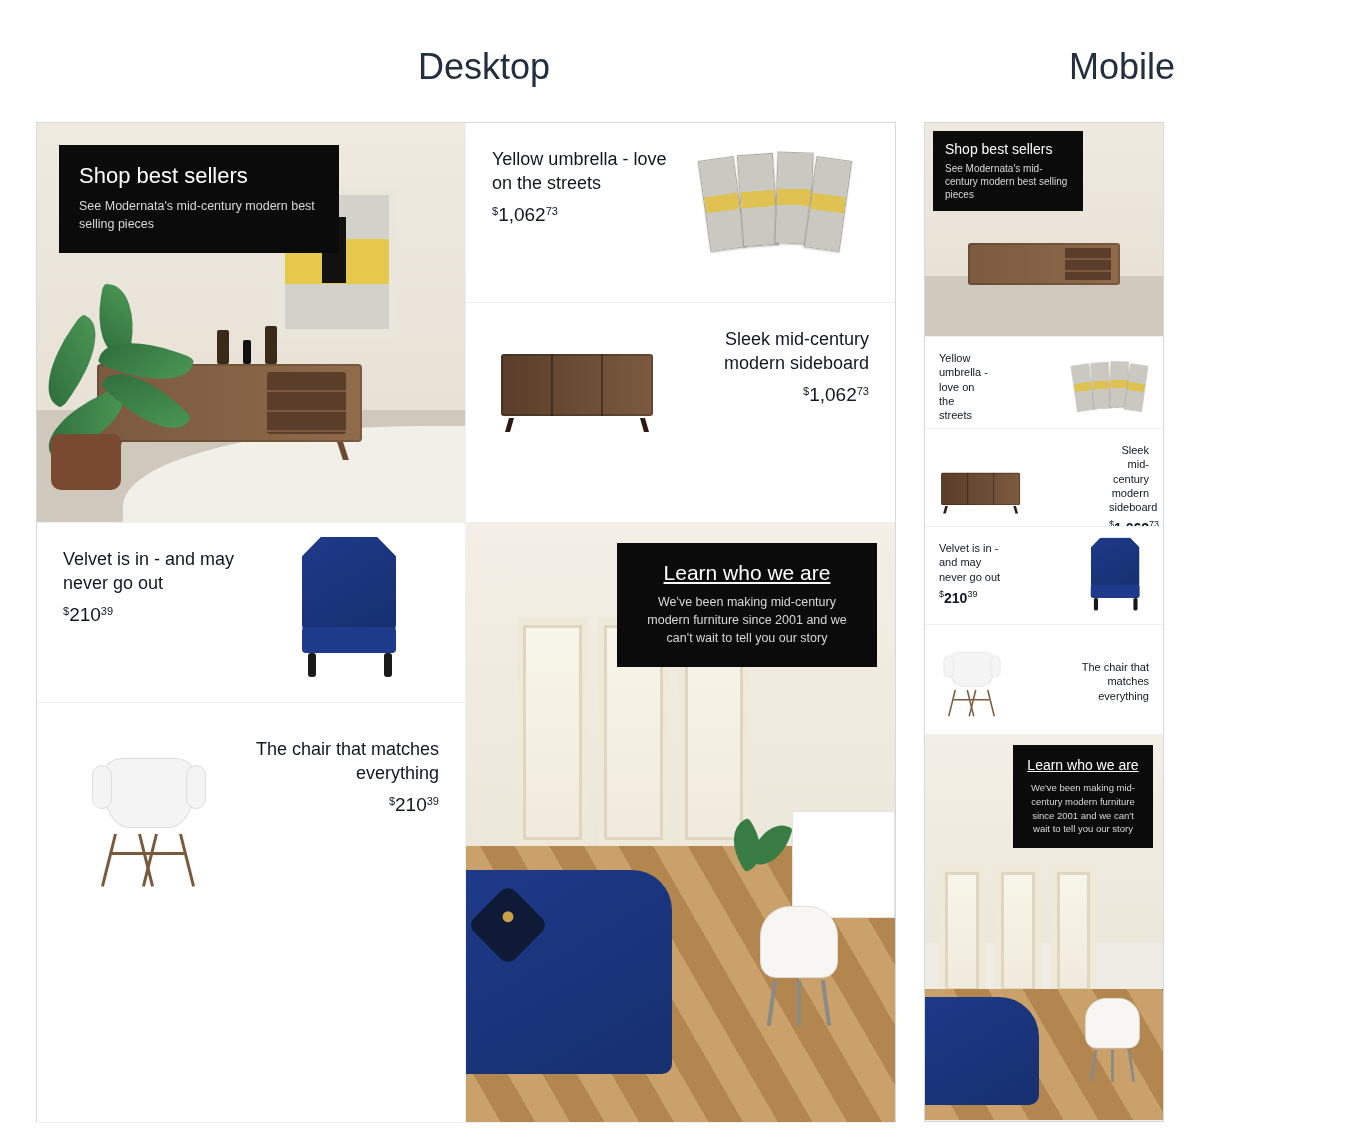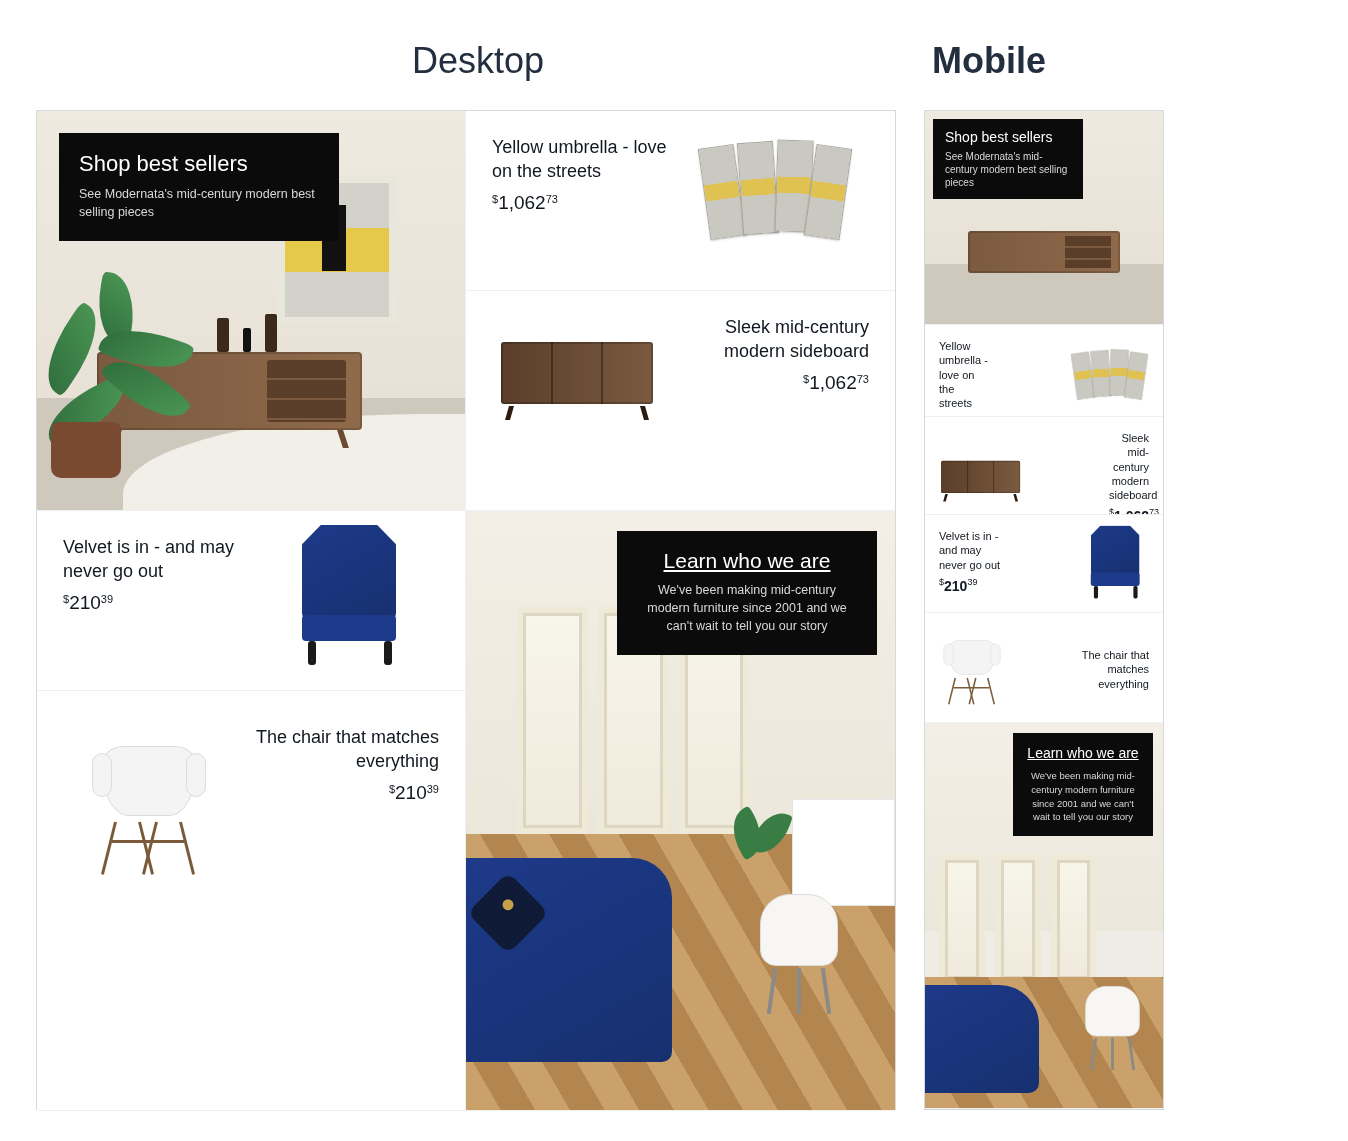--- a/index.html
+++ b/index.html
@@ -15,23 +15,23 @@
     --wood3:#8f6a4b;
     --navy:#1e3a8a;
     --navy2:#16306f;
     --floor1:#caa06b;
     --floor2:#b4864f;
   }
   *{box-sizing:border-box;}
   html,body{margin:0;padding:0;background:#fff;font-family:"Amazon Ember","Helvetica Neue",Helvetica,Arial,sans-serif;color:var(--ink);}
   .page{width:1348px;height:1141px;margin:0 auto;padding:28px 36px 40px;}
   .headings{display:flex;align-items:baseline;}
-  .headings h1{font-weight:300;font-size:36px;margin:12px;color:#232f3e;}
+  .headings h1{font-weight:300;font-size:36px;margin:18px;color:#232f3e;}
   .headings .h-desktop{flex:0 0 860px;text-align:center;}
-  .headings .h-mobile{flex:1;font-weight:bold;}
+  .headings .h-mobile{flex:1;text-align:center;}
   .frames{display:flex;gap:28px;margin-top:16px;}
   .frame{border:1px solid var(--line);background:#bef264;}
   .desktop{width:860px;height:1000px;display:grid;grid-template-columns:1fr 1fr;grid-template-rows:180px 220px 180px 210px 210px;}
   .tile{position:relative;background:#fff;border-right:1px solid #eef0f1;border-bottom:1px solid #eef0f1;overflow:hidden;}
   .tile:last-child{border-right:none;}
   .tile.no-br{border-right:none;}
   .hero{grid-column:1/2;grid-row:1/3;background:var(--beige);}
   .hero .room{position:absolute;inset:0;}
   .hero .wall{position:absolute;left:0;right:0;top:0;bottom:28%;background:linear-gradient(180deg,#efeae0 0%,#e7e1d6 100%);}
   .hero .floor{position:absolute;left:0;right:0;bottom:0;height:28%;background:#cfc8bd;}

